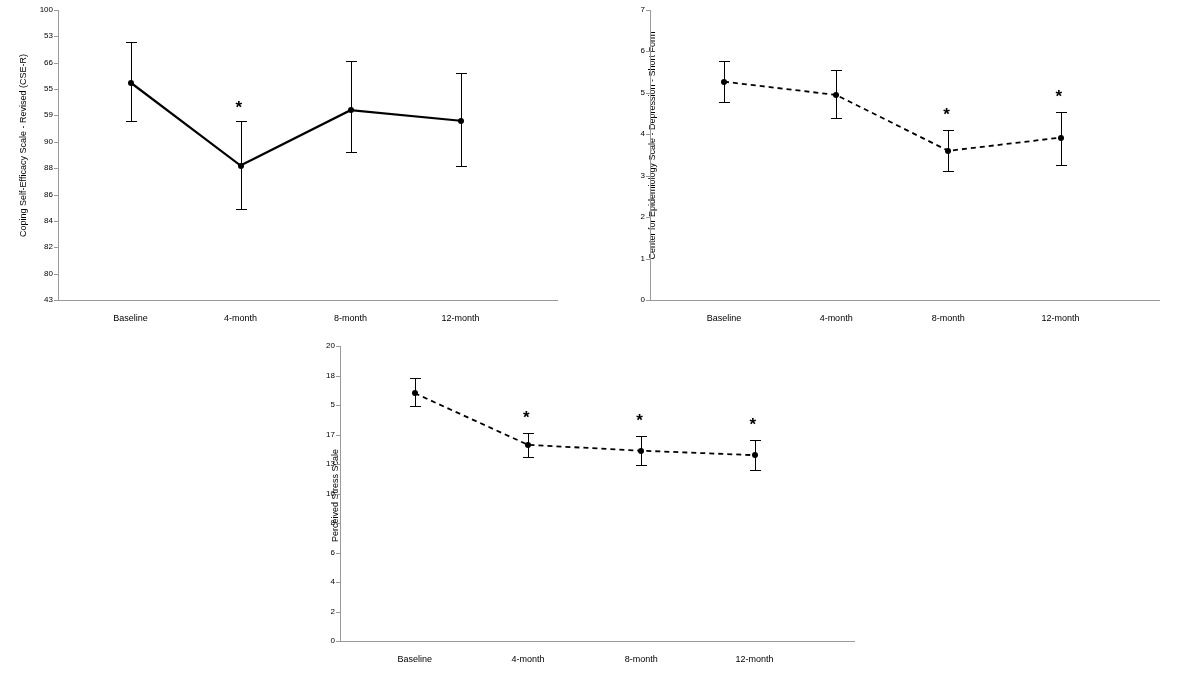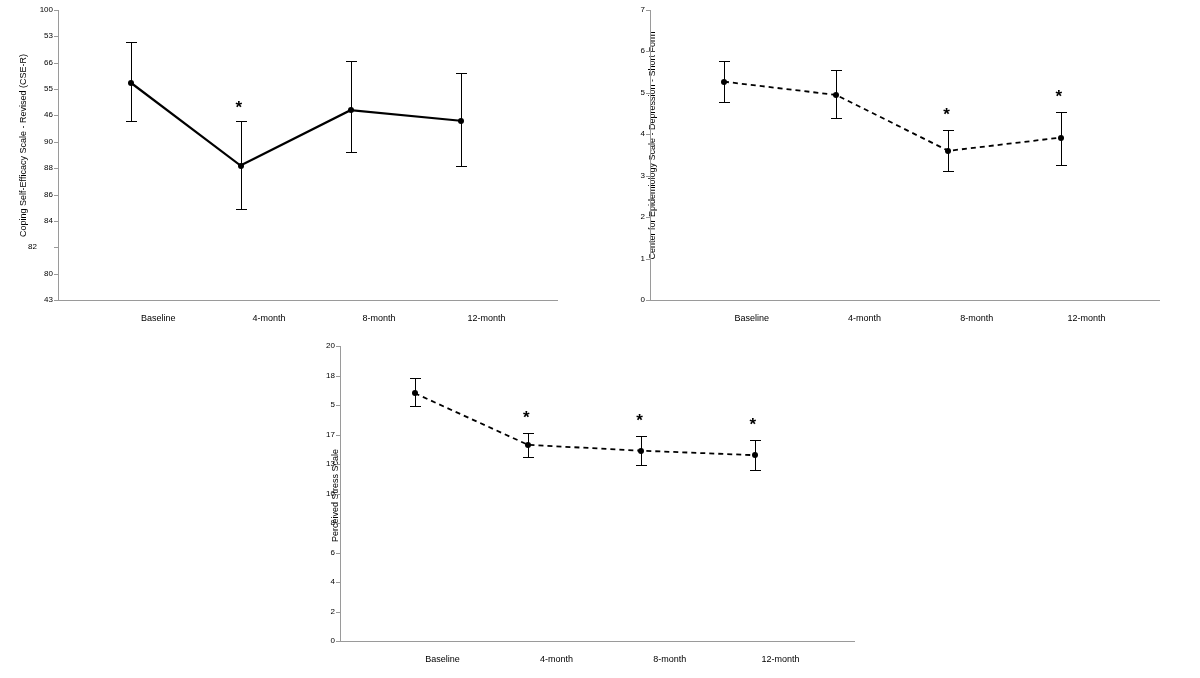--- a/index.html
+++ b/index.html
@@ -44,21 +44,21 @@
   .ytick-mark {
     position: absolute;
     height: 1px;
     width: 4px;
     background: #9a9a9a;
   }
   .xtick-label {
     position: absolute;
     font-size: 9px;
     line-height: 10px;
-    text-align: right;
+    text-align: center;
     color: #000;
     white-space: nowrap;
   }
   .ylabel {
     position: absolute;
     font-size: 9px;
     line-height: 11px;
     color: #000;
     transform-origin: 50% 50%;
     text-align: center;
@@ -110,31 +110,31 @@
 <div class="chart" style="left:0px; top:0px; width:575px; height:330px;">
   <div class="ylabel rot" style="left:-102px; top:140px; width:250px;">Coping Self-Efficacy Scale - Revised (CSE-R)</div>
   <div class="plot" style="left:58px; top:10px; width:500px; height:290px;"></div>
   <div class="axis-line y-axis" style="left:58px; top:10px; height:291px;"></div>
   <div class="axis-line x-axis" style="left:58px; top:300px; width:500px;"></div>
   <div class="ticks">
       <div class="ytick-label" style="left: 26px; top: 296px; width: 27px;">43</div>
       <div class="ytick-mark" style="left: 54px; top: 300px;"></div>
       <div class="ytick-label" style="left: 26px; top: 269.636px; width: 27px;">80</div>
       <div class="ytick-mark" style="left: 54px; top: 273.636px;"></div>
-      <div class="ytick-label" style="left: 10px; top: 243.273px; width: 27px;">82</div>
+      <div class="ytick-label" style="left: 26px; top: 243.273px; width: 27px;">82</div>
       <div class="ytick-mark" style="left: 54px; top: 247.273px;"></div>
       <div class="ytick-label" style="left: 26px; top: 216.909px; width: 27px;">84</div>
       <div class="ytick-mark" style="left: 54px; top: 220.909px;"></div>
       <div class="ytick-label" style="left: 26px; top: 190.545px; width: 27px;">86</div>
       <div class="ytick-mark" style="left: 54px; top: 194.545px;"></div>
       <div class="ytick-label" style="left: 26px; top: 164.182px; width: 27px;">88</div>
       <div class="ytick-mark" style="left: 54px; top: 168.182px;"></div>
       <div class="ytick-label" style="left: 26px; top: 137.818px; width: 27px;">90</div>
       <div class="ytick-mark" style="left: 54px; top: 141.818px;"></div>
-      <div class="ytick-label" style="left: 26px; top: 111.455px; width: 27px;">46</div>
+      <div class="ytick-label" style="left: 26px; top: 111.455px; width: 27px;">59</div>
       <div class="ytick-mark" style="left: 54px; top: 115.455px;"></div>
       <div class="ytick-label" style="left: 26px; top: 85.0909px; width: 27px;">55</div>
       <div class="ytick-mark" style="left: 54px; top: 89.0909px;"></div>
       <div class="ytick-label" style="left: 26px; top: 58.7273px; width: 27px;">66</div>
       <div class="ytick-mark" style="left: 54px; top: 62.7273px;"></div>
       <div class="ytick-label" style="left: 26px; top: 32.3636px; width: 27px;">53</div>
       <div class="ytick-mark" style="left: 54px; top: 36.3636px;"></div>
       <div class="ytick-label" style="left: 26px; top: 6px; width: 27px;">100</div>
       <div class="ytick-mark" style="left: 54px; top: 10px;"></div>
     </div>

